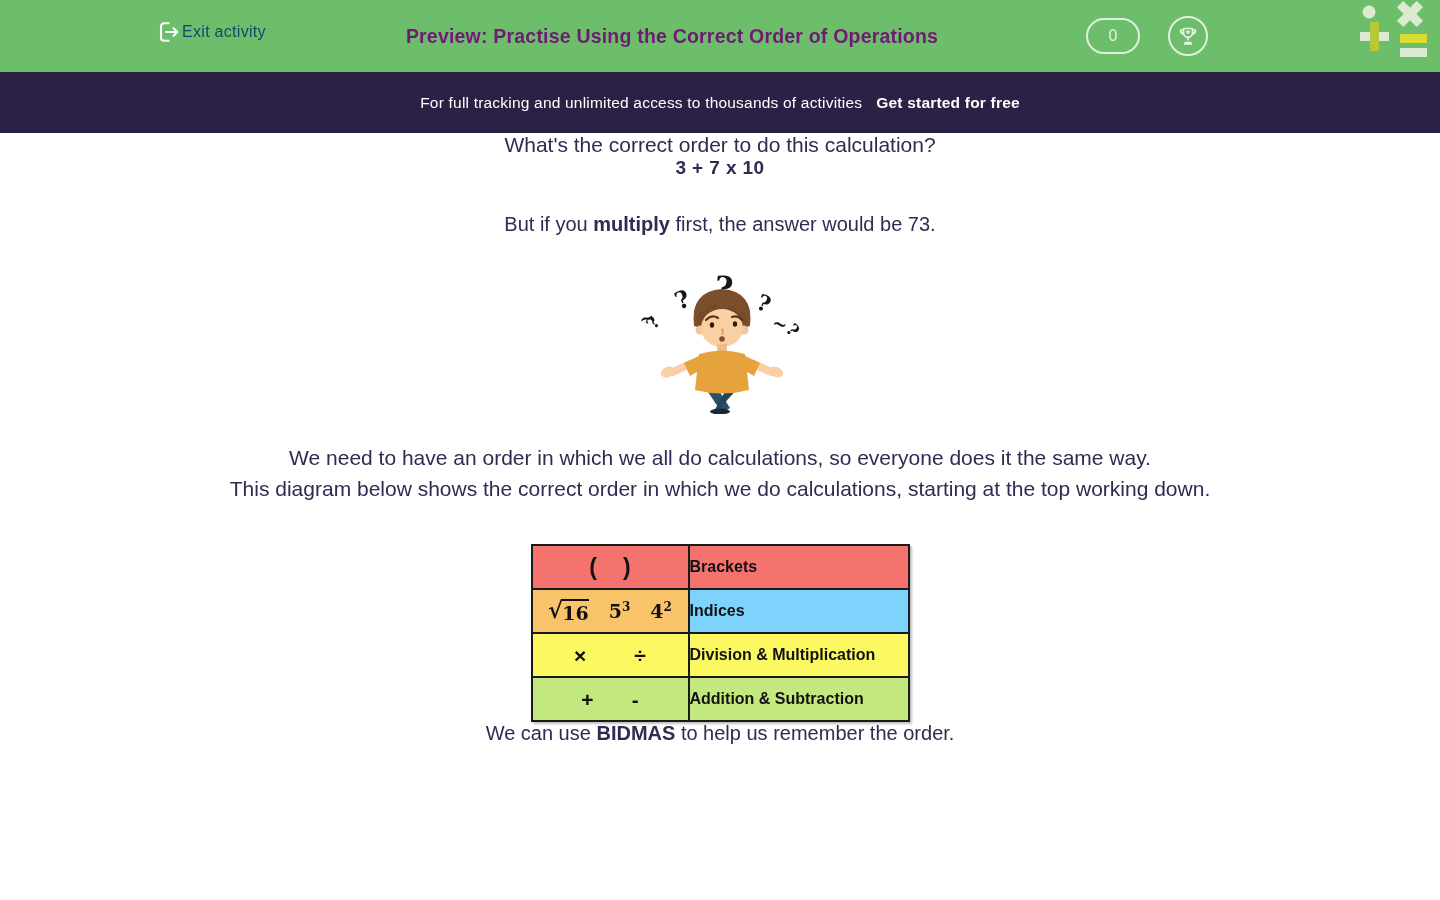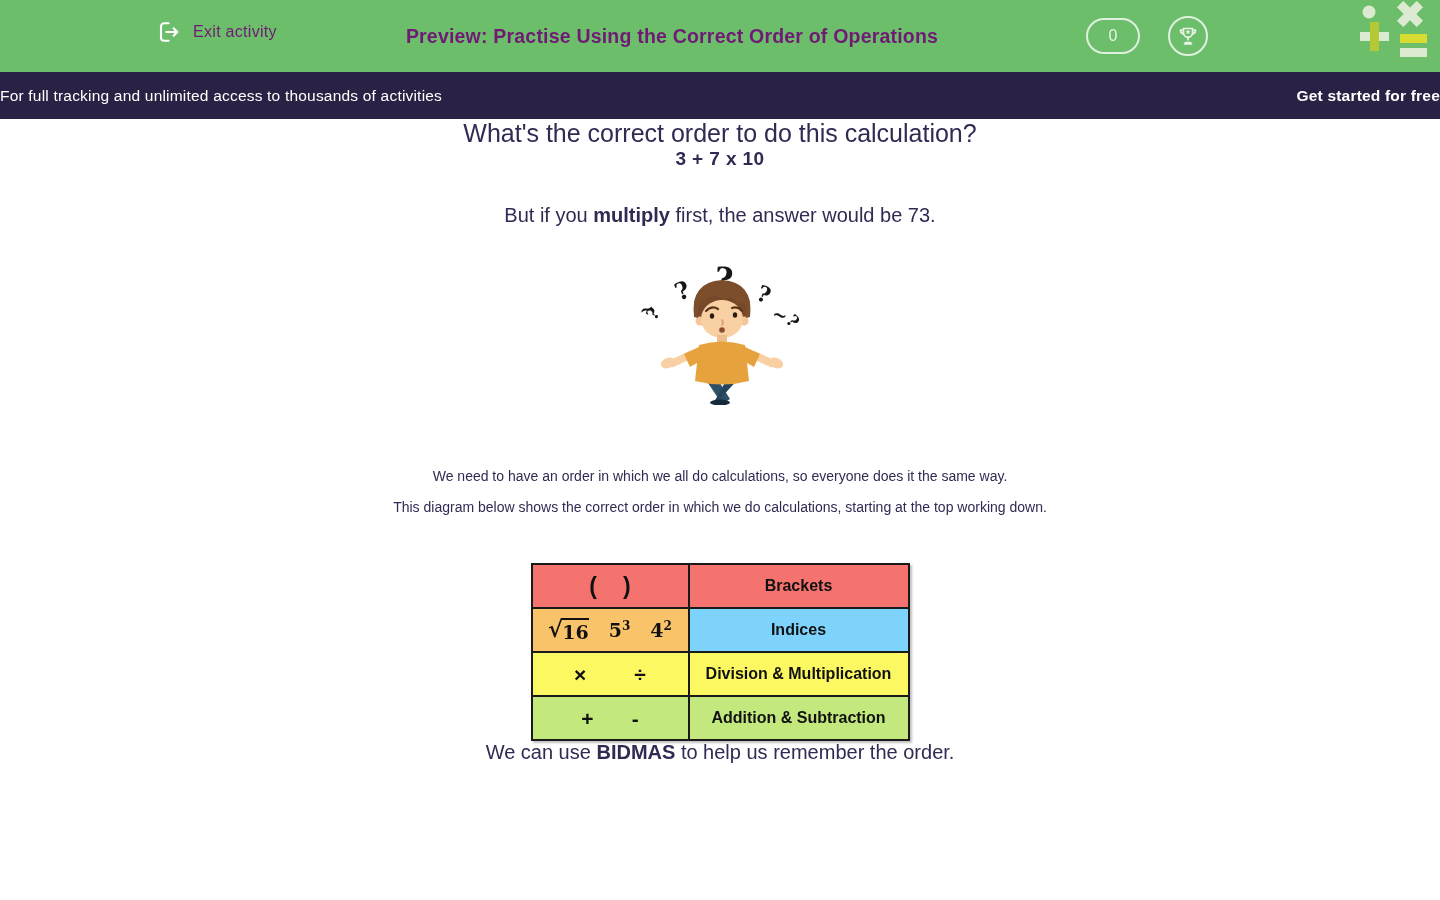--- a/index.html
+++ b/index.html
@@ -12,23 +12,23 @@
   }
 
   
   .topbar {
     position: relative; height: 72px;
     display: flex; align-items: center;
     background: #6CBE6B;
   }
   .exit-btn {
     position: absolute; left: 148px; top: 0; height: 64px;
-    display: flex; align-items: center; gap: 11px;
+    display: flex; align-items: center; 
     background: transparent; border: none; cursor: pointer;
-    color: #701a75; font-size: 16px; letter-spacing: .3px;
+    color: #0c4a6e; font-size: 16px; letter-spacing: .3px;
     font-family: inherit;
   }
   .topbar-title {
     position: absolute; left: 672px; top: 50%;
     transform: translate(-50%, -50%);
     margin: 0; white-space: nowrap;
     color: #701a75; font-size: 19.5px; font-weight: 700; letter-spacing: .2px;
   }
   .score-pill {
     position: absolute; right: 300px; top: 50%; transform: translateY(-50%);
@@ -41,48 +41,48 @@
     position: absolute; right: 232px; top: 50%; transform: translateY(-50%);
     width: 40px; height: 40px; border-radius: 50%;
     border: 2px solid rgba(255,255,255,.78);
     display: flex; align-items: center; justify-content: center;
     background: transparent; cursor: pointer;
   }
   .brand-logo { position: absolute; right: 6px; top: 1px; }
 
   
   .banner {
-    height: 47px; background: #2A2144;
-    display: flex; align-items: center; justify-content: space-between;
+    height: 61px; background: #2A2144;
+    display: flex; align-items: center; justify-content: center;
     color: #ffffff; font-size: 15.5px; letter-spacing: .2px;
   }
   .banner .cta { font-weight: 700; margin-left: 14px; cursor: pointer; }
 
   
   .content { text-align: center; }
   .content p { margin: 0; }
-  .question { margin-top: 45px; font-size: 25px; }
+  .question { margin-top: 45px; font-size: 21px; }
   .calculation { margin-top: 12px; font-size: 19px; font-weight: 700; letter-spacing: .4px; }
   .intro { margin-top: 30px; font-size: 20px; line-height: 31px; }
   .boy-wrap { width: 170px; height: 150px; margin: 24px auto 0; }
-  .order { margin-top: 56px; font-size: 14px; line-height: 31px; }
+  .order { margin-top: 28px; font-size: 21px; line-height: 31px; }
 
   
   .bidmas-wrap { margin-top: 40px; display: flex; justify-content: center; }
   table.bidmas {
     border-collapse: collapse;
     box-shadow: 2px 2px 2px rgba(0,0,0,.25);
   }
   table.bidmas td {
     border: 2px solid #1a1a1a;
     height: 44px; padding: 0;
     color: #111111;
   }
   td.sym-cell { width: 157px; }
-  td.label-cell { width: 220px; font-size: 16px; font-weight: 700; text-align: center; }
+  td.label-cell { width: 220px; font-size: 16px; font-weight: 700; text-align: left; }
   .sym-row { display: flex; align-items: center; justify-content: center; }
   .g26 { gap: 26px; } .g16 { gap: 20px; } .g48 { gap: 48px; } .g38 { gap: 38px; }
   .sym { font-weight: 700; font-size: 21px; line-height: 1; }
   .sym-big { font-size: 23px; }
   .indices-cell { font-family: "DejaVu Serif", serif; font-weight: 700; font-size: 19px; }
   .sqrt { display: inline-flex; align-items: flex-start; }
   .radical { font-size: 23px; line-height: 0.95; margin-right: -1px; }
   .radicand { border-top: 2.4px solid #111; padding-top: 1px; }
   .pow sup { font-size: 12px; font-weight: 700; }
 

